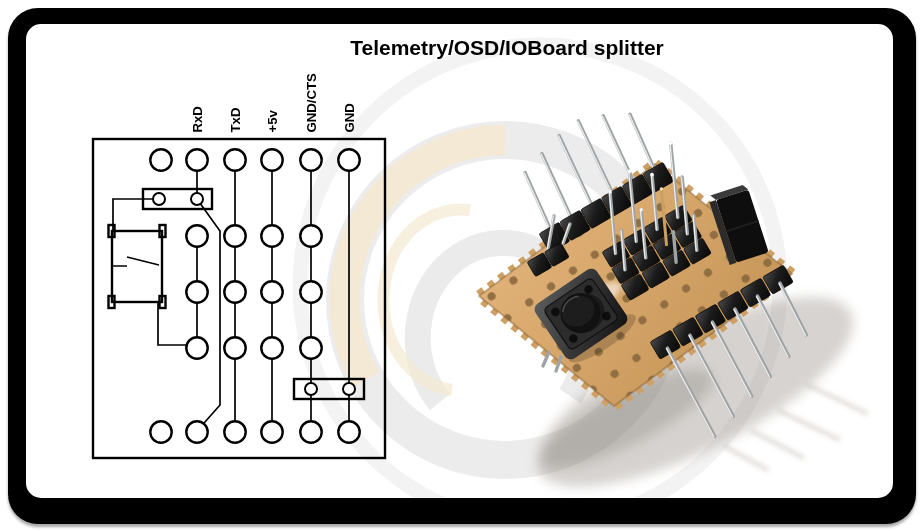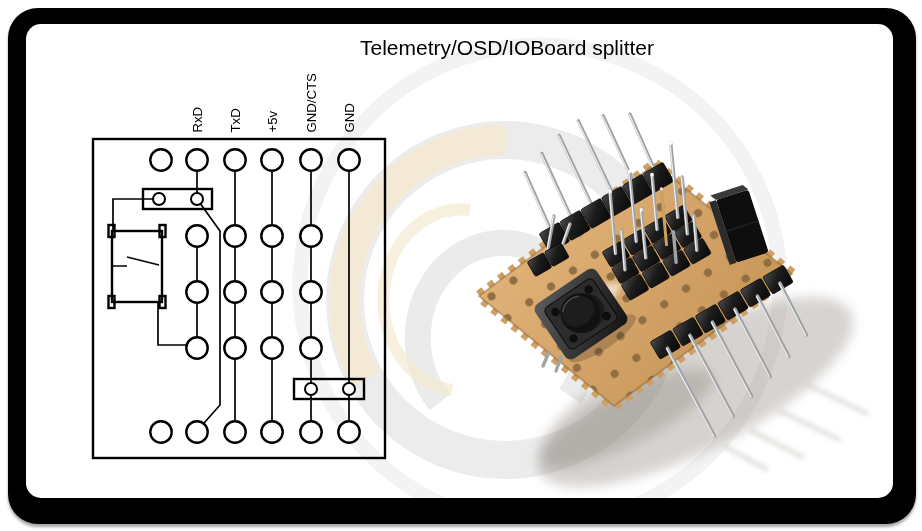--- a/index.html
+++ b/index.html
@@ -1,20 +1,20 @@
 <!DOCTYPE html>
 <html style="--frame: #000000; --card: #ffffff; --ink: #000000; --board-tan: #d6a56b; --board-hole: #8b6a3e; --header-black: #1a1a1a; --pin-silver: #b5b8ba; --watermark-gray: #ececec; --watermark-cream: #f4e9d2;"><head>
 <meta charset="utf-8">
 <style>
   html,body{margin:0;padding:0;background:#ffffff;}
   body{width:922px;height:531px;position:relative;overflow:hidden;
        font-family:"Liberation Sans",sans-serif;}
   .frame{position:absolute;left:8px;top:8px;width:908px;height:516px;
          background:var(--frame,#000);border-radius:30px;
-         box-shadow:0 3px 3px rgba(0,0,0,.35);}
+         box-shadow:0 3px 3px rgba(0,0,0,.35);font-weight:bold;}
   .card{position:absolute;left:18px;top:16px;width:867px;height:474px;
         background:var(--card,#fff);border-radius:15px;overflow:hidden;}
   .figure-title{position:absolute;top:12px;left:94px;width:774px;
         text-align:center;font-size:21px;color:#000;letter-spacing:0;
         font-family:"Liberation Sans",sans-serif;z-index:3;}
   svg.figure{position:absolute;left:0;top:0;width:867px;height:474px;}
   .schem{stroke:#000;fill:none;stroke-width:1.7;}
   .schem-thick{stroke:#000;fill:none;stroke-width:2.4;}
   .hole-circle{fill:#fff;stroke:#000;stroke-width:2.4;}
   .jumper-hole{fill:#fff;stroke:#000;stroke-width:2;}

